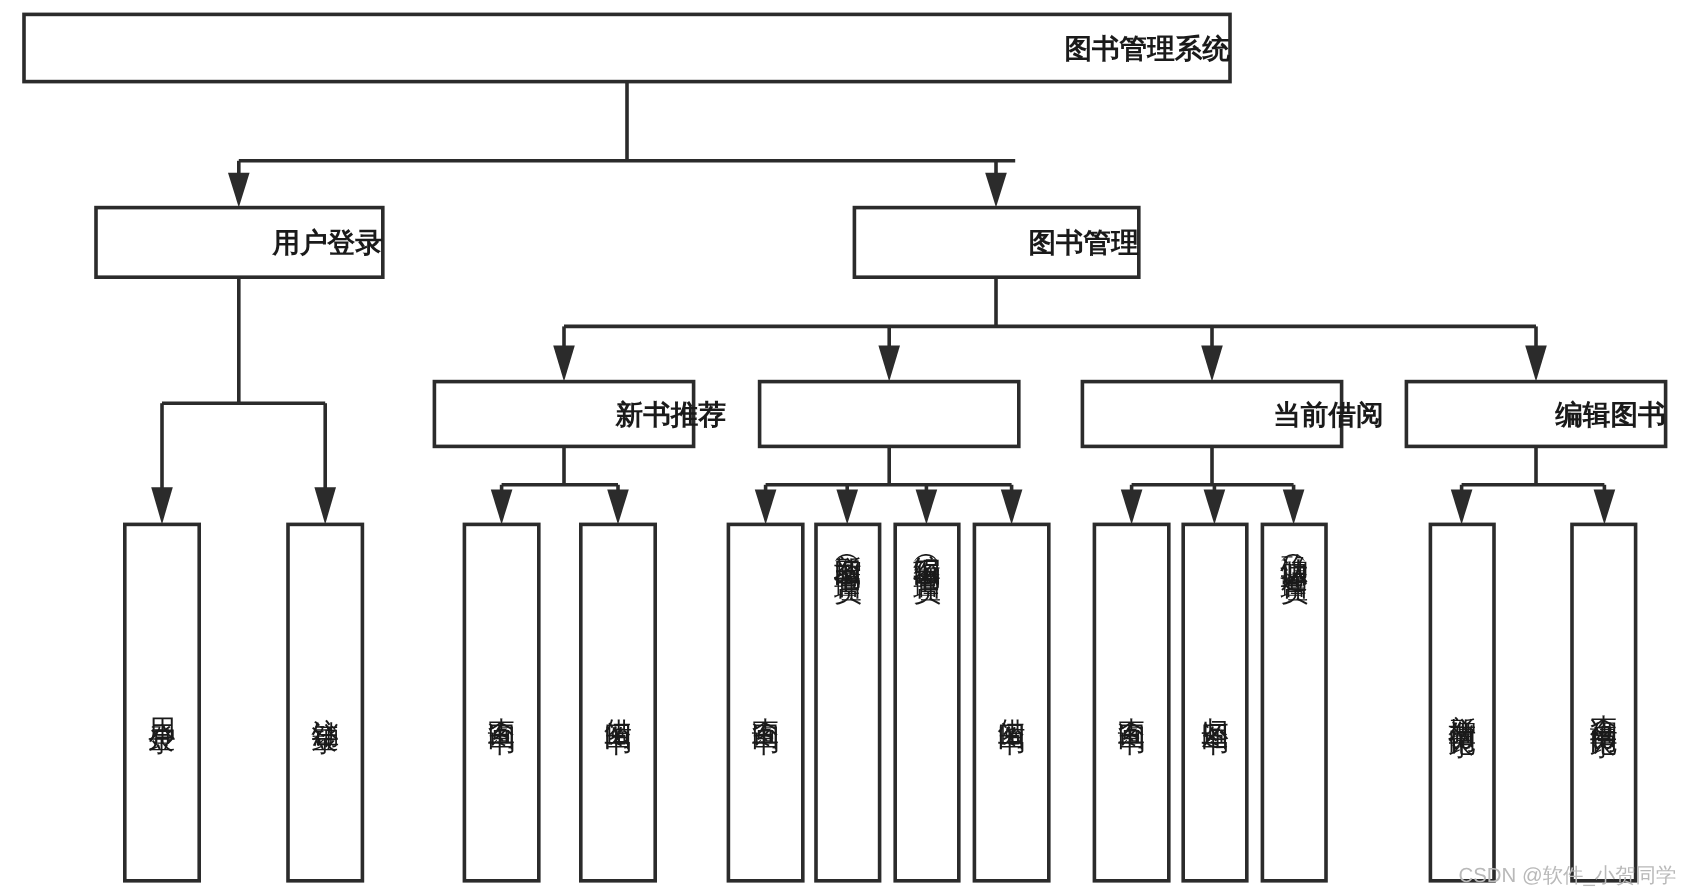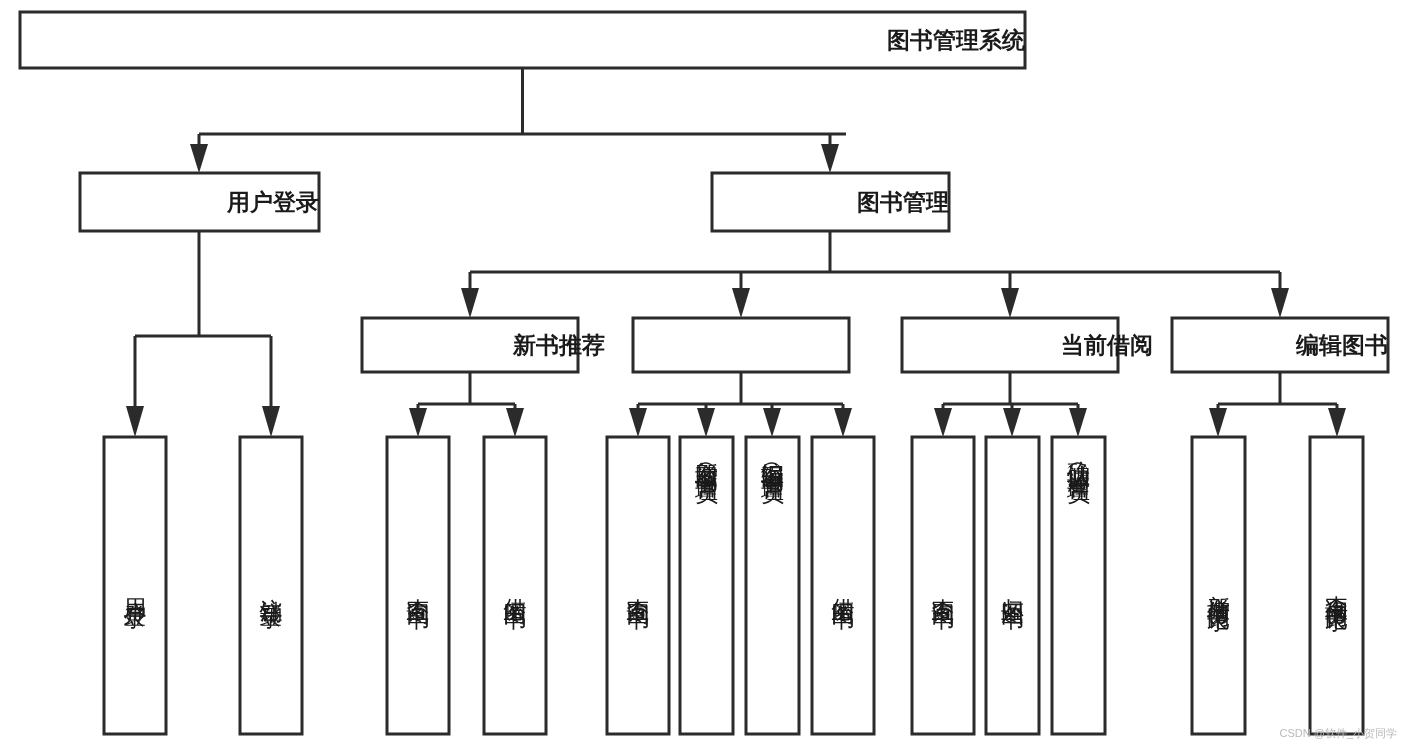--- a/index.html
+++ b/index.html
@@ -68,21 +68,21 @@
     font-family: "Liberation Sans", "DejaVu Sans", sans-serif;
     font-size: 23px;
     color: #1a1a1a;
     white-space: nowrap;
   }
   .watermark {
     position: absolute;
     right: 8px;
     bottom: 6px;
     font-family: "Liberation Sans", "DejaVu Sans", sans-serif;
-    font-size: 11px;
+    font-size: 17px;
     color: #b9b9b9;
     white-space: nowrap;
     user-select: none;
   }
 </style>
 </head>
 <body>
 
 <div id="diagram-root">
 

